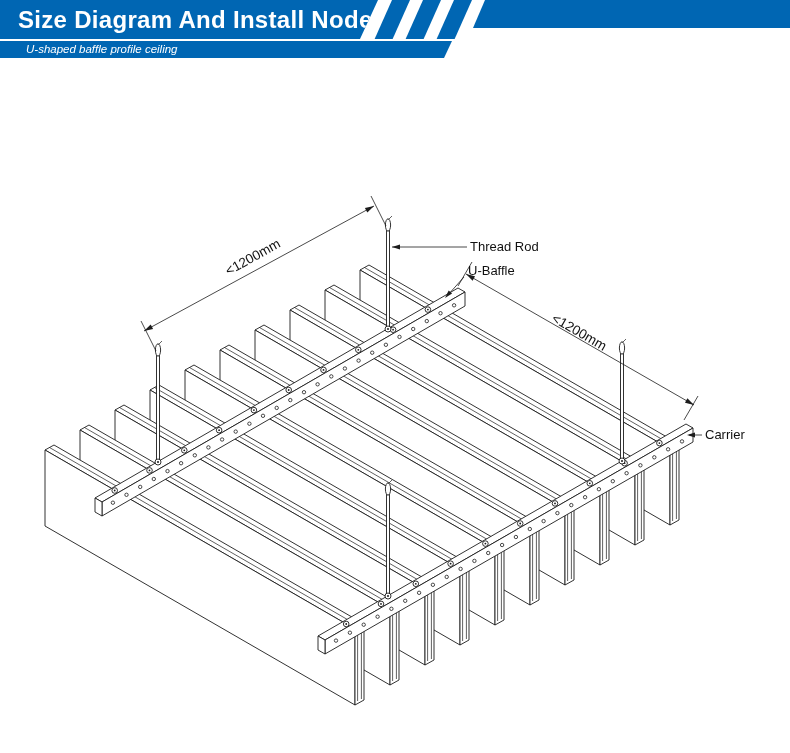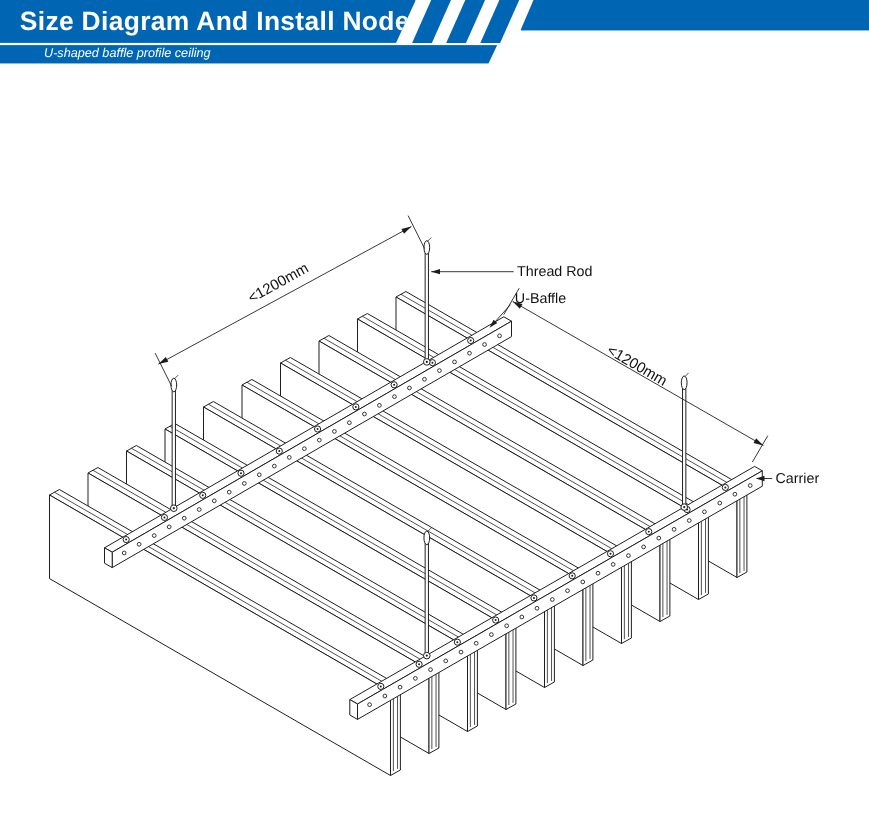--- a/index.html
+++ b/index.html
@@ -23,21 +23,21 @@
   }
   .s1 { left:392px; } .s2 { left:423px; } .s3 { left:454px; }
   .bar-right {
     position:absolute; top:0; left:473px; width:317px; height:28px; background:#0066b3;
     clip-path:polygon(12px 0, 317px 0, 317px 28px, 0 28px);
   }
   .bar-sub {
     position:absolute; top:41px; left:0; width:452px; height:17px; background:#0066b3;
     clip-path:polygon(0 0, 452px 0, 444px 17px, 0 17px);
     color:#fff; font-style:italic; font-size:11.5px; line-height:17px;
-    padding-left:40px; box-sizing:border-box; white-space:nowrap;
+    padding-left:26px; box-sizing:border-box; white-space:nowrap;
   }
   .stage { position:absolute; top:58px; left:0; }
   
   .face  { fill:#ffffff; stroke:#1c1c1c; stroke-width:0.9; stroke-linejoin:round; }
   .thin  { stroke:#1c1c1c; stroke-width:0.7; fill:none; }
   .hole  { fill:#ffffff; stroke:#1c1c1c; stroke-width:0.8; }
   .screw { fill:#ffffff; stroke:#1c1c1c; stroke-width:0.9; }
   .dot   { fill:#1c1c1c; stroke:none; }
   .dim   { stroke:#1c1c1c; stroke-width:0.8; fill:none; }
   .arrow { fill:#1c1c1c; stroke:none; }

